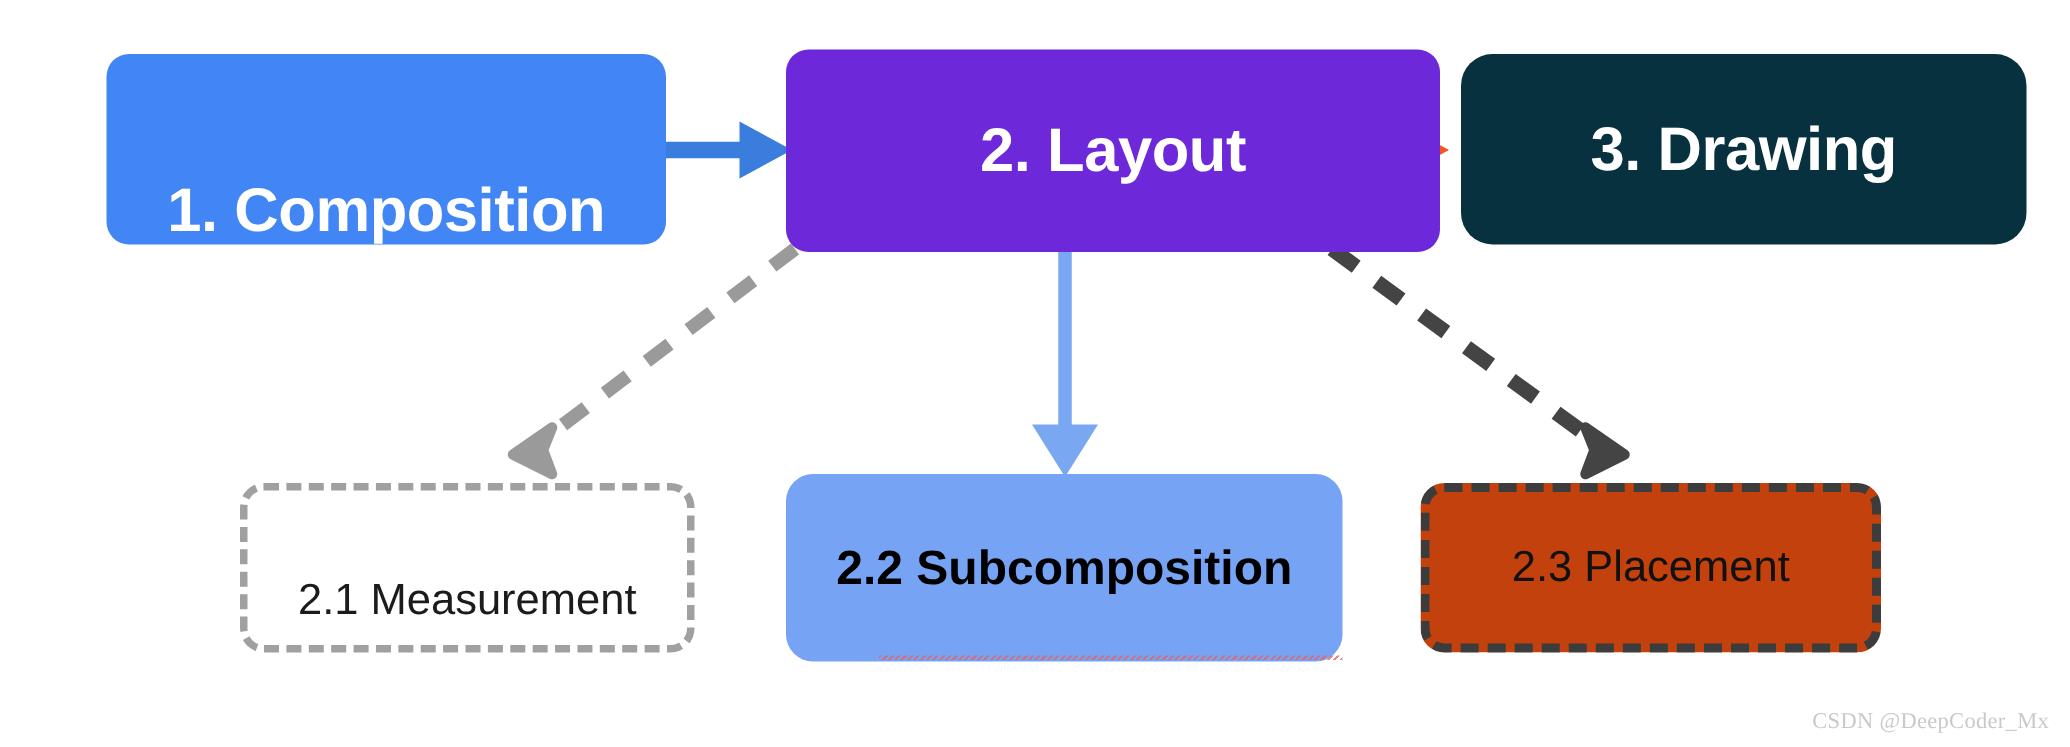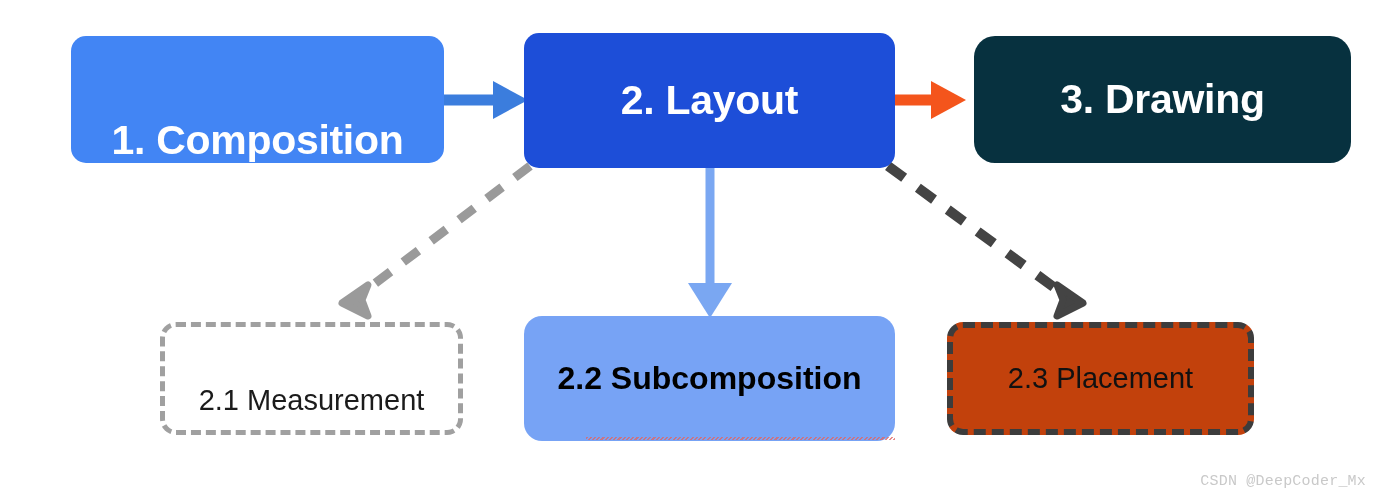--- a/index.html
+++ b/index.html
@@ -66,23 +66,23 @@
     top: 36px;
     width: 373px;
     height: 127px;
     background: #4285f4;
     align-items: flex-end;
   }
 
   #node-layout {
     left: 524px;
     top: 33px;
-    width: 371px;
+    width: 436px;
     height: 135px;
-    background: #1d4ed8;
+    background: #6d28d9;
   }
 
   #node-drawing {
     left: 974px;
     top: 36px;
     width: 377px;
     height: 127px;
     background: #07313f;
     border-radius: 21px;
   }
@@ -154,21 +154,21 @@
   }
 
   
   #watermark {
     position: absolute;
     right: 14px;
     bottom: 8px;
     z-index: 3;
     color: #c9c9c9;
     font-size: 15px;
-    font-family: Liberation Mono, monospace;
+    font-family: Liberation Serif, serif;
     letter-spacing: 0.2px;
     white-space: nowrap;
   }
 </style>
 </head>
 <body>
 
 <div id="diagram-canvas">
 
   <svg id="connector-layer" viewBox="0 0 1380 498" xmlns="http://www.w3.org/2000/svg">

